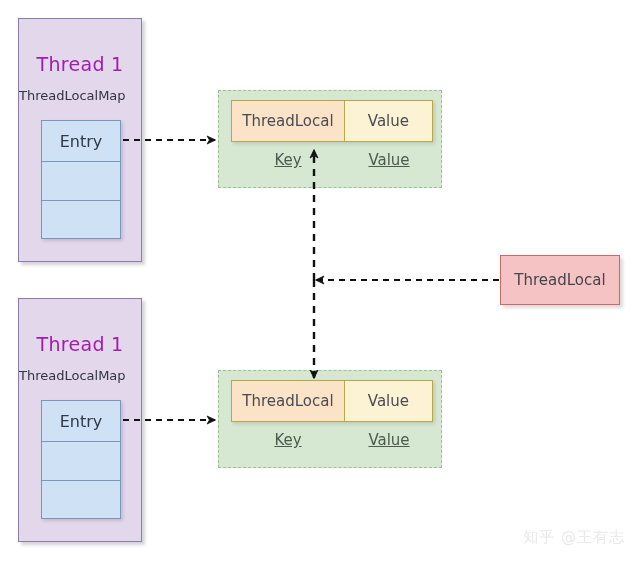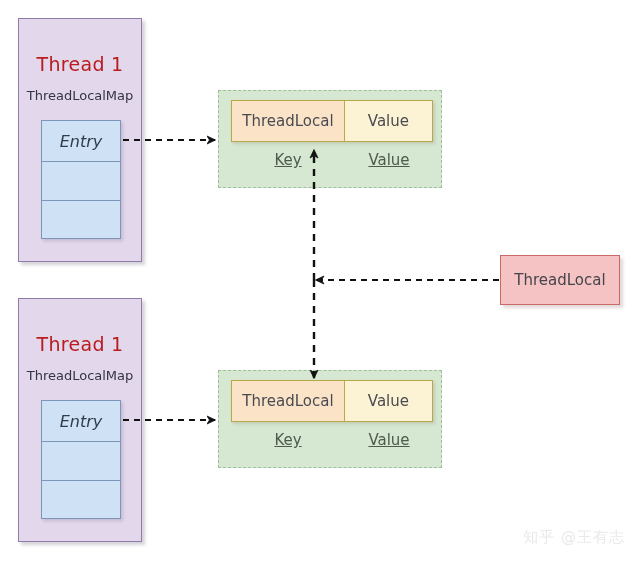--- a/index.html
+++ b/index.html
@@ -33,47 +33,46 @@
     border: 1.4px solid #8f7aa8;
     box-sizing: border-box;
     box-shadow: 3px 3px 3px rgba(120,110,130,0.30);
   }
   .thread-title {
     position: absolute;
     left: 0;
     right: 0;
     text-align: center;
     font-size: 19px;
-    color: #b91c1c;
+    color: #a21caf;
     letter-spacing: 0.3px;
   }
   .thread-sub {
     position: absolute;
     left: 0;
     right: 0;
-    text-align: center;
+    text-align: left;
     font-size: 13px;
     color: #333344;
   }
   .entry-stack {
     position: absolute;
     border: 1.3px solid #7a96b8;
     box-sizing: border-box;
     background: #cfe2f5;
     box-shadow: 2px 2px 3px rgba(120,120,140,0.28);
   }
   .entry-cell {
     box-sizing: border-box;
     background: #cfe2f5;
     display: flex;
     align-items: center;
     justify-content: center;
     font-size: 16px;
     color: #2f3b4a;
-    font-style: italic;
   }
   .entry-cell + .entry-cell {
     border-top: 1.3px solid #7a96b8;
   }
 
   
   .green-box {
     position: absolute;
     background: #d6e7d2;
     border: 1.6px dashed #9cc098;

